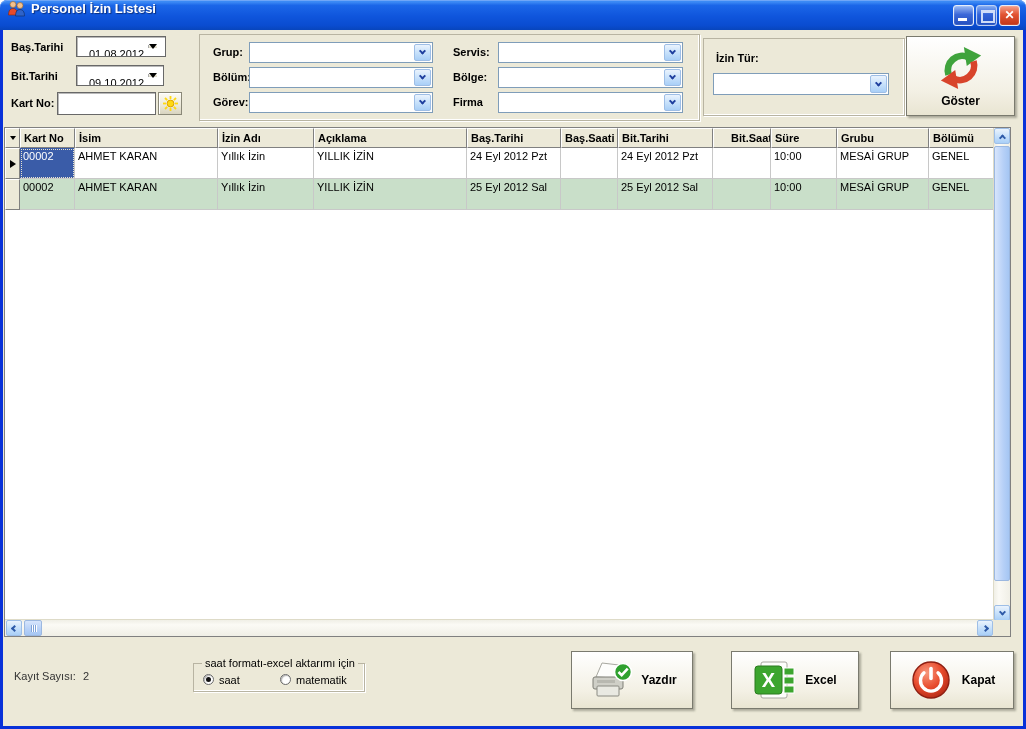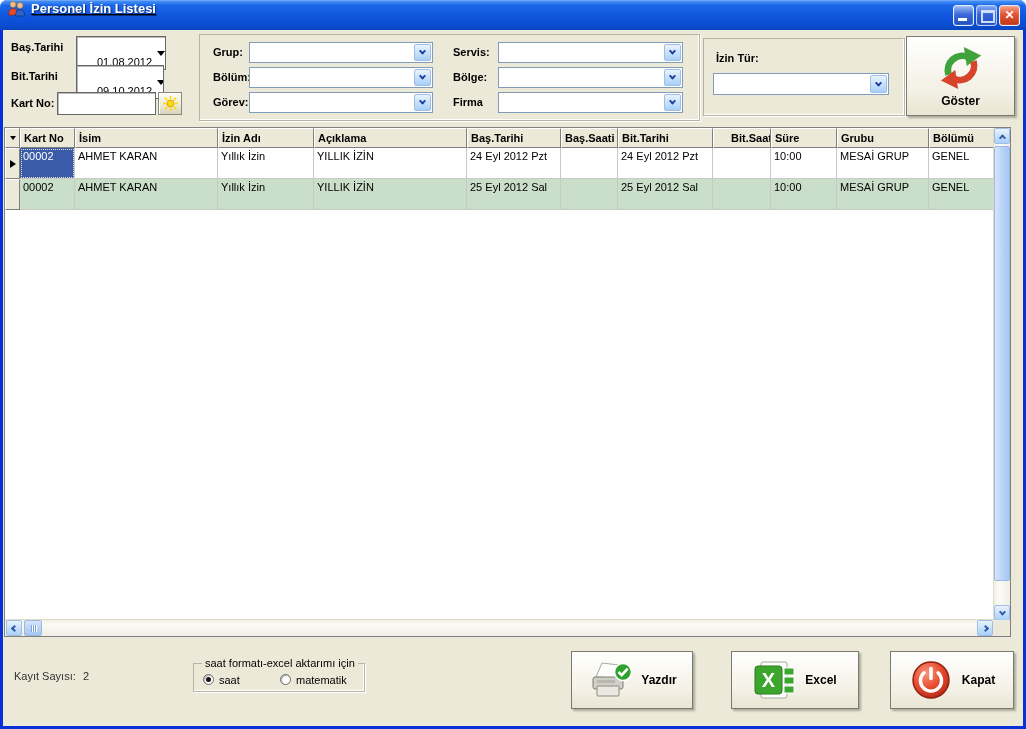--- a/index.html
+++ b/index.html
@@ -7,41 +7,41 @@
   body { font-family:"Liberation Sans", sans-serif; font-size:11px; }
 
   .window { position:relative; width:1026px; height:729px; background:#0831D9;
             border-radius:8px 8px 0 0; }
 
   
   .titlebar { position:absolute; left:0; top:0; width:1026px; height:30px;
     border-radius:7px 7px 0 0;
     background:linear-gradient(180deg,#2A80F2 0%,#3E8CF5 6%,#1B66E8 18%,#0F55DC 55%,#0A4CD0 85%,#0845BC 100%);
     box-shadow:inset 0 1px 0 #6FA6F7; }
-  .title-left { position:absolute; left:7px; top:0; height:16px; display:flex; align-items:center; gap:5px;text-decoration:underline; }
+  .title-left { position:absolute; left:7px; top:0; height:16px; display:flex; align-items:center; gap:5px; }
   .title-text { color:#fff; font-weight:bold; font-size:13px; text-shadow:1px 1px 1px #0A2E7E; }
   .tb-btn { position:absolute; top:5px; width:21px; height:21px; border-radius:3px;
     border:1px solid #E6EEFB; box-shadow:inset 0 0 1px #fff; cursor:pointer; }
   .tb-min,.tb-max { background:linear-gradient(180deg,#9DBCF5 0%,#3C68D8 45%,#2450BE 100%); }
   .tb-max { opacity:.8; }
   .tb-close { background:linear-gradient(180deg,#F5A08A 0%,#E25433 45%,#C23617 100%); }
   .tb-min { right:52px; } .tb-max { right:29px; } .tb-close { right:6px; }
   .tb-min::after { content:""; position:absolute; left:4px; bottom:4px; width:9px; height:3px; background:#fff; }
   .tb-max::after { content:""; position:absolute; left:4px; top:4px; width:10px; height:8px; border:2px solid #fff; border-top-width:3px; }
   .tb-close::after { content:"✕"; position:absolute; left:0; top:0; width:19px; height:19px;
     color:#fff; font-weight:bold; font-size:12px; line-height:19px; text-align:center; }
 
   
   .client { position:absolute; left:3px; top:30px; width:1020px; height:696px; background:#ECE9D8; }
   .lbl { position:absolute; font-weight:bold; color:#000; white-space:nowrap; }
 
   
   .field { position:absolute; background:#fff; border:1px solid #686868;
     box-shadow:inset 1px 1px 0 #b9b9b9; padding:3px 4px 0 4px; overflow:hidden; }
-  .classic-combo { display:flex; padding:16px; }
+  .classic-combo { display:flex; padding:8px; }
   .classic-combo .val { flex:1; padding:3px 4px 0 4px; }
   .classic-btn { width:18px; background:linear-gradient(180deg,#FDFBF5,#ECE9D8 50%,#D8D4C0);
     border-left:1px solid #aaa; display:flex; align-items:center; justify-content:center; cursor:pointer; }
   .tri-down { width:0; height:0; border-left:4px solid transparent; border-right:4px solid transparent; border-top:5px solid #000; }
 
   
   .xp-combo { position:absolute; height:21px; background:#fff; border:1px solid #7F9DB9; cursor:pointer; }
   .xp-combo .btn { position:absolute; right:1px; top:1px; width:17px; height:17px; border-radius:2px;
     background:linear-gradient(180deg,#EAF3FD 0%,#CBE3FB 45%,#A9CFF7 100%);
     border:1px solid #9EBEE6; display:flex; align-items:center; justify-content:center; }

